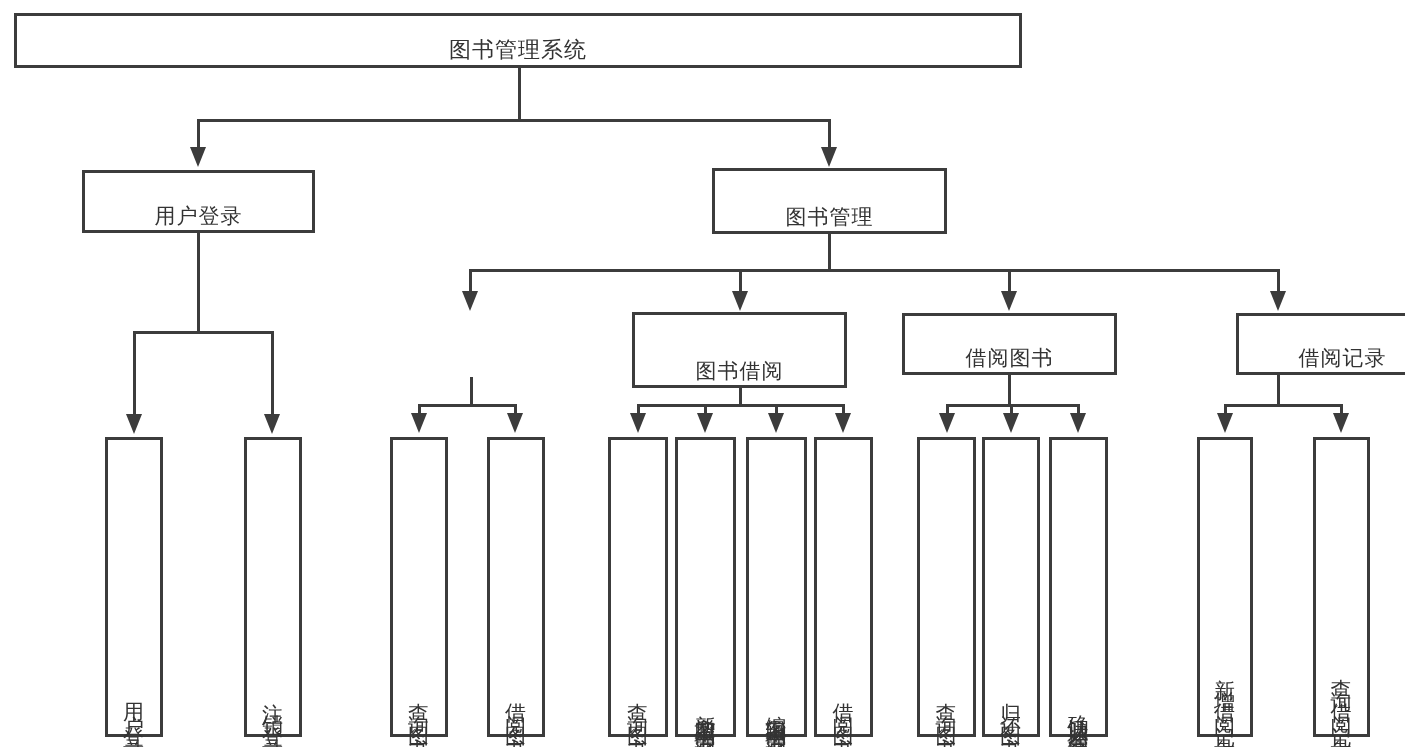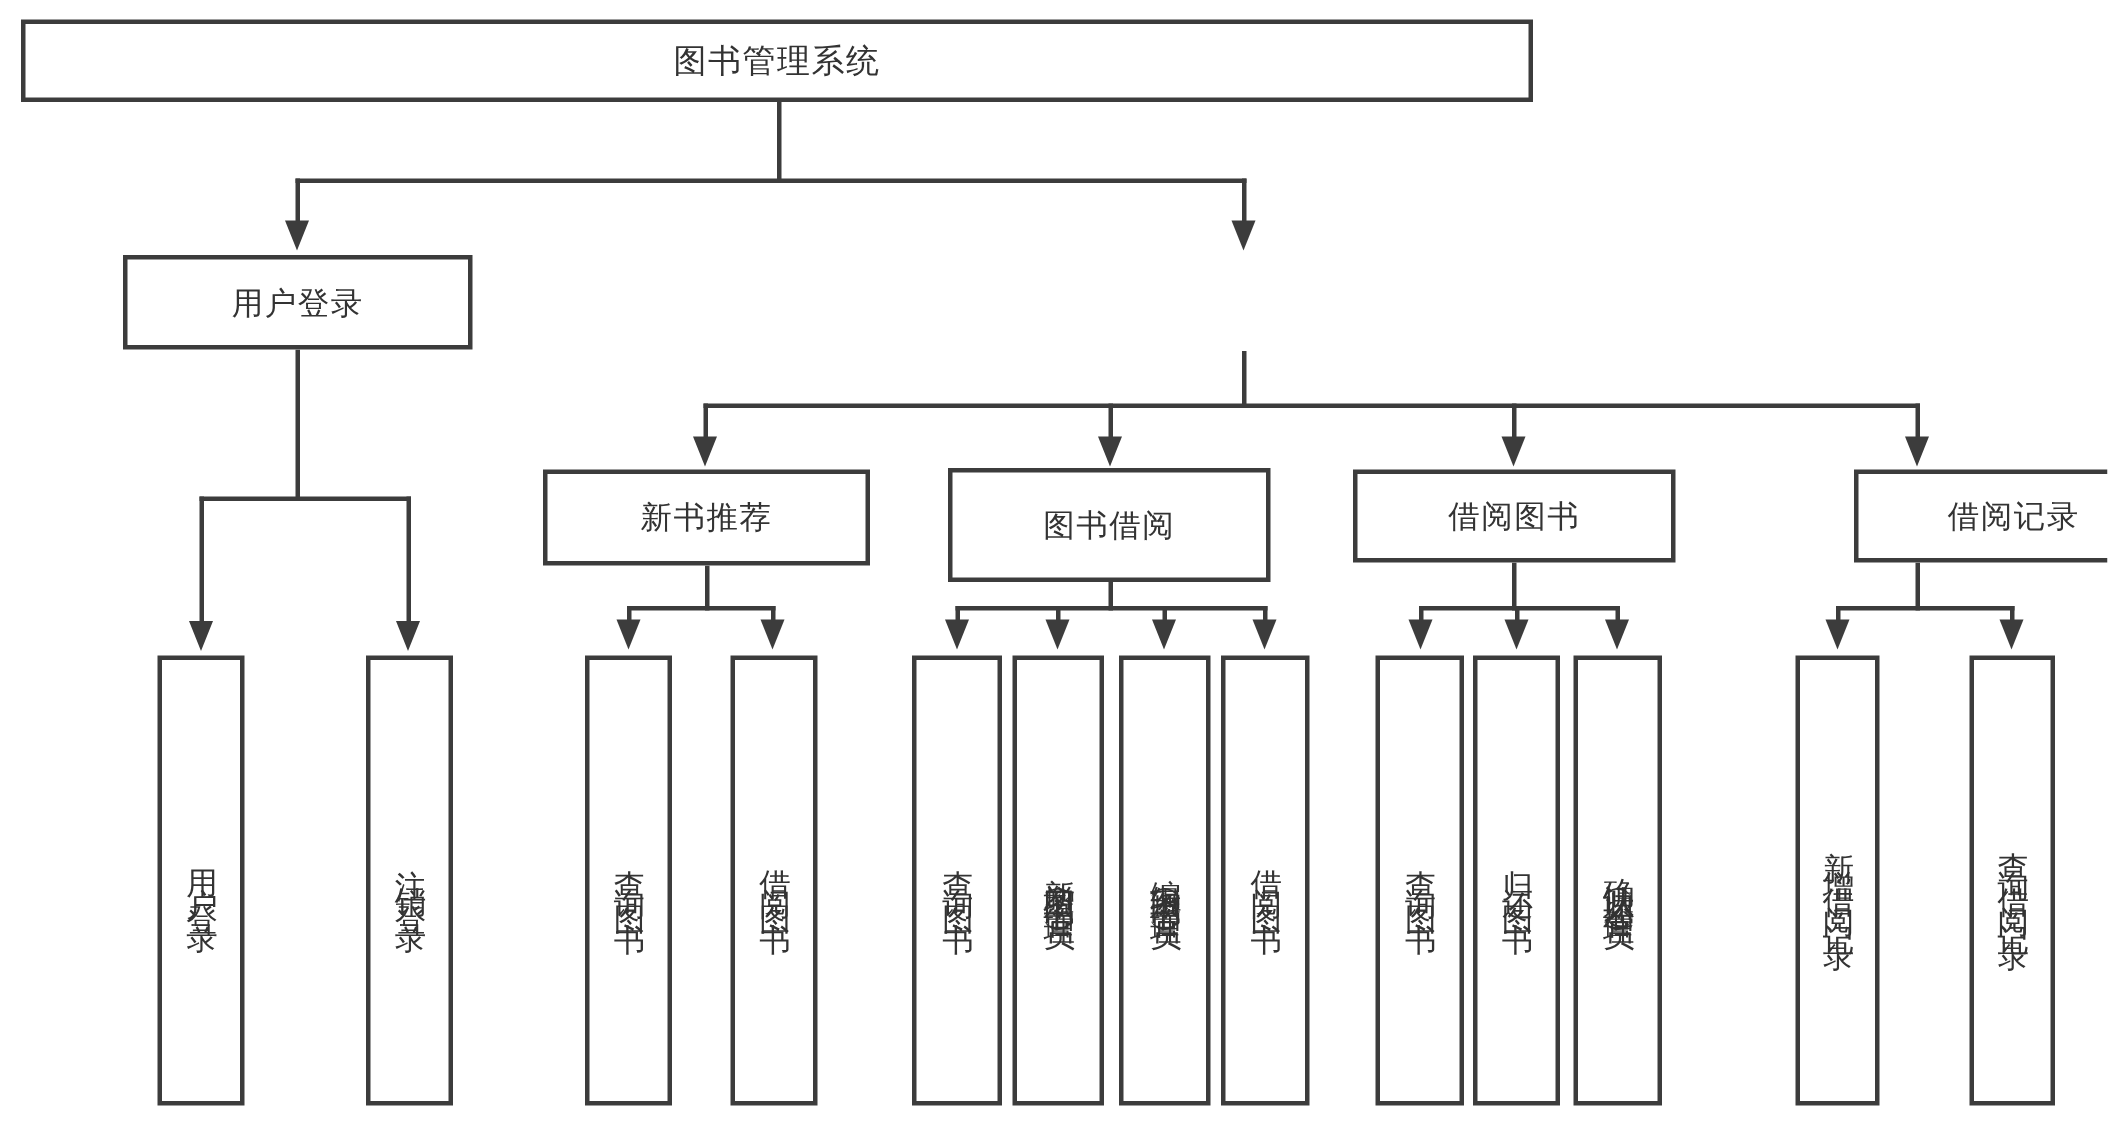--- a/index.html
+++ b/index.html
@@ -10,21 +10,21 @@
   }
   html,body{margin:0;padding:0;background:var(--bg);}
   .canvas{
     position:relative;width:1405px;height:747px;background:var(--bg);
     font-family:"Liberation Sans","DejaVu Sans",sans-serif;
     color:var(--text);overflow:hidden;
   }
   .box{
     position:absolute;box-sizing:border-box;background:#fff;
     border:3px solid var(--line);
-    display:flex;align-items:center;justify-content:center;
+    display:flex;align-items:flex-end;justify-content:center;
     font-size:21px;letter-spacing:1px;
   }
   .root-box{font-size:22px;}
   .vbox .label{
     writing-mode:vertical-rl;text-orientation:mixed;
     letter-spacing:12px;line-height:1.2;font-size:21px;
   }
   .vbox .label.long{letter-spacing:4px;}
   .line{position:absolute;background:var(--line);}
   .v{width:3px;}
@@ -105,24 +105,24 @@
   <div class="arrow" style="left:1333px;top:413px"></div>
 
   <div class="box root-box" style="left:14px;top:13px;width:1008px;height:55px">
     <span class="label">图书管理系统</span>
   </div>
 
   <div class="box" style="left:82px;top:170px;width:233px;height:63px">
     <span class="label">用户登录</span>
   </div>
 
+  <div class="box" style="left:712px;top:168px;width:235px;height:66px">
+    <span class="label">图书管理</span>
+  </div>
 
-  <div class="box" style="left:362px;top:313px;width:218px;height:64px">
-    <span class="label">新书推荐</span>
-  </div>
 
   <div class="box" style="left:632px;top:312px;width:215px;height:76px">
     <span class="label">图书借阅</span>
   </div>
 
   <div class="box" style="left:902px;top:313px;width:215px;height:62px">
     <span class="label">借阅图书</span>
   </div>
 
   <div class="box" style="left:1236px;top:313px;width:213px;height:62px">

